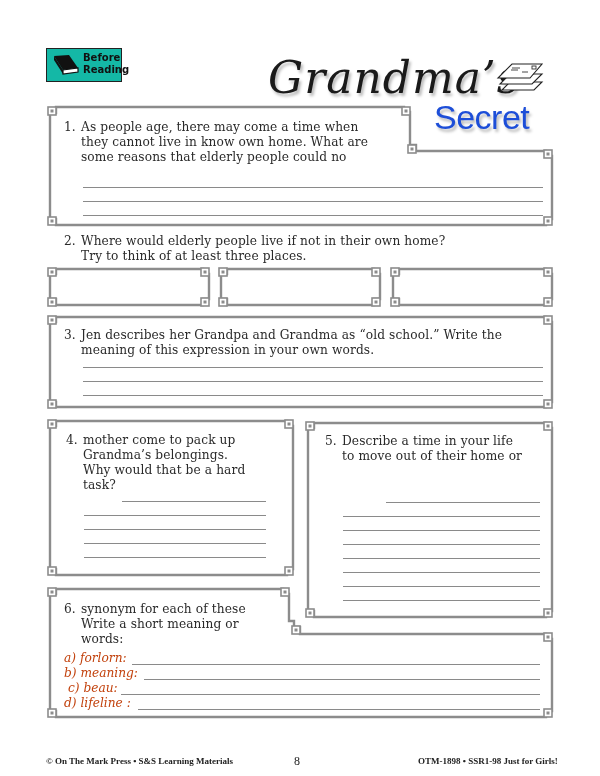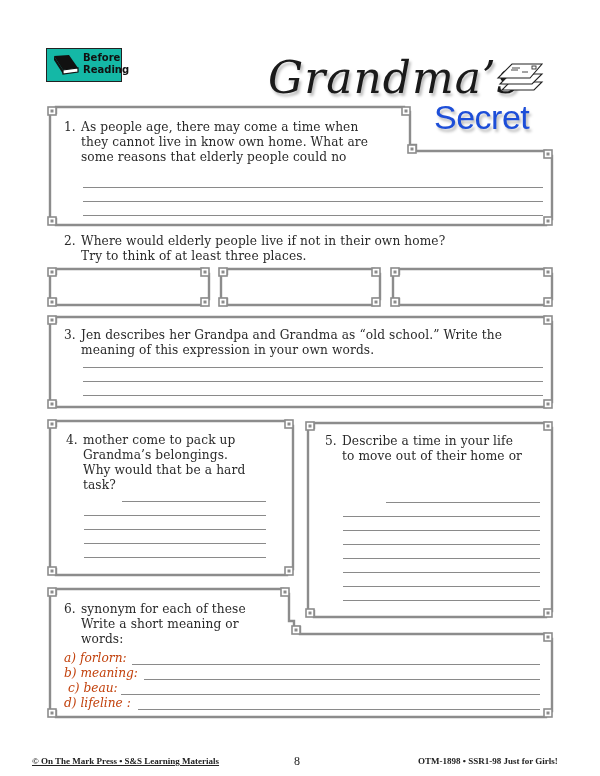--- a/index.html
+++ b/index.html
@@ -188,15 +188,15 @@
 </div>
 <div class="vocab" style="left:64px;top:651px;">a) forlorn:</div>
 <div class="line" style="left:132px;top:664px;width:408px;"></div>
 <div class="vocab" style="left:64px;top:666px;">b) meaning:</div>
 <div class="line" style="left:144px;top:679px;width:396px;"></div>
 <div class="vocab" style="left:68px;top:681px;">c) beau:</div>
 <div class="line" style="left:121px;top:694px;width:419px;"></div>
 <div class="vocab" style="left:64px;top:696px;">d) lifeline :</div>
 <div class="line" style="left:138px;top:709px;width:402px;"></div>
 
-<div class="footer" style="left:32px;text-decoration:underline;">© On The Mark Press • S&amp;S Learning Materials</div>
+<div class="footer" style="left:46px;">© On The Mark Press • S&amp;S Learning Materials</div>
 <div class="pg">8</div>
 <div class="footer" style="left:418px;">OTM-1898 • SSR1-98 Just for Girls!</div>
 
 </body></html>

